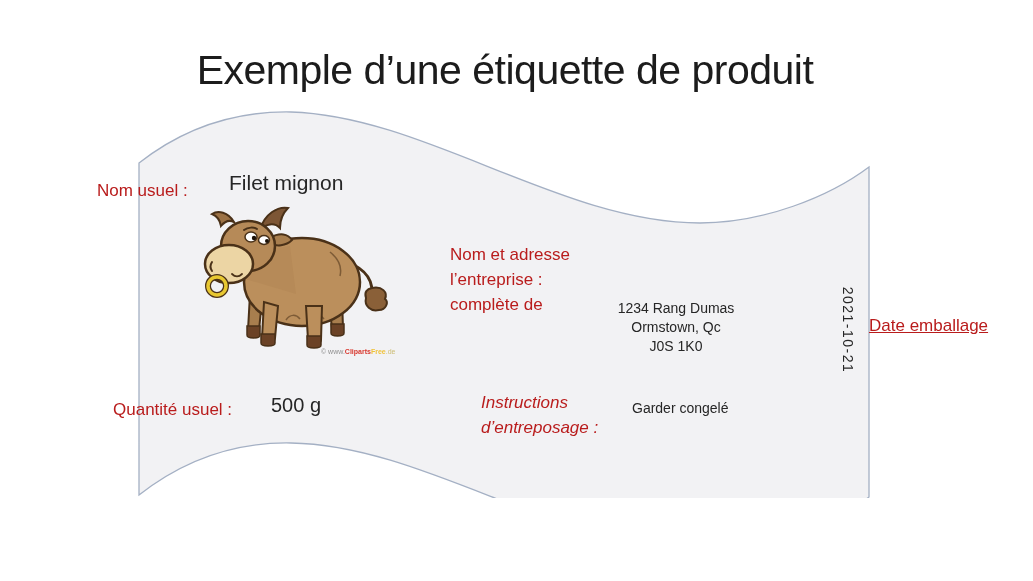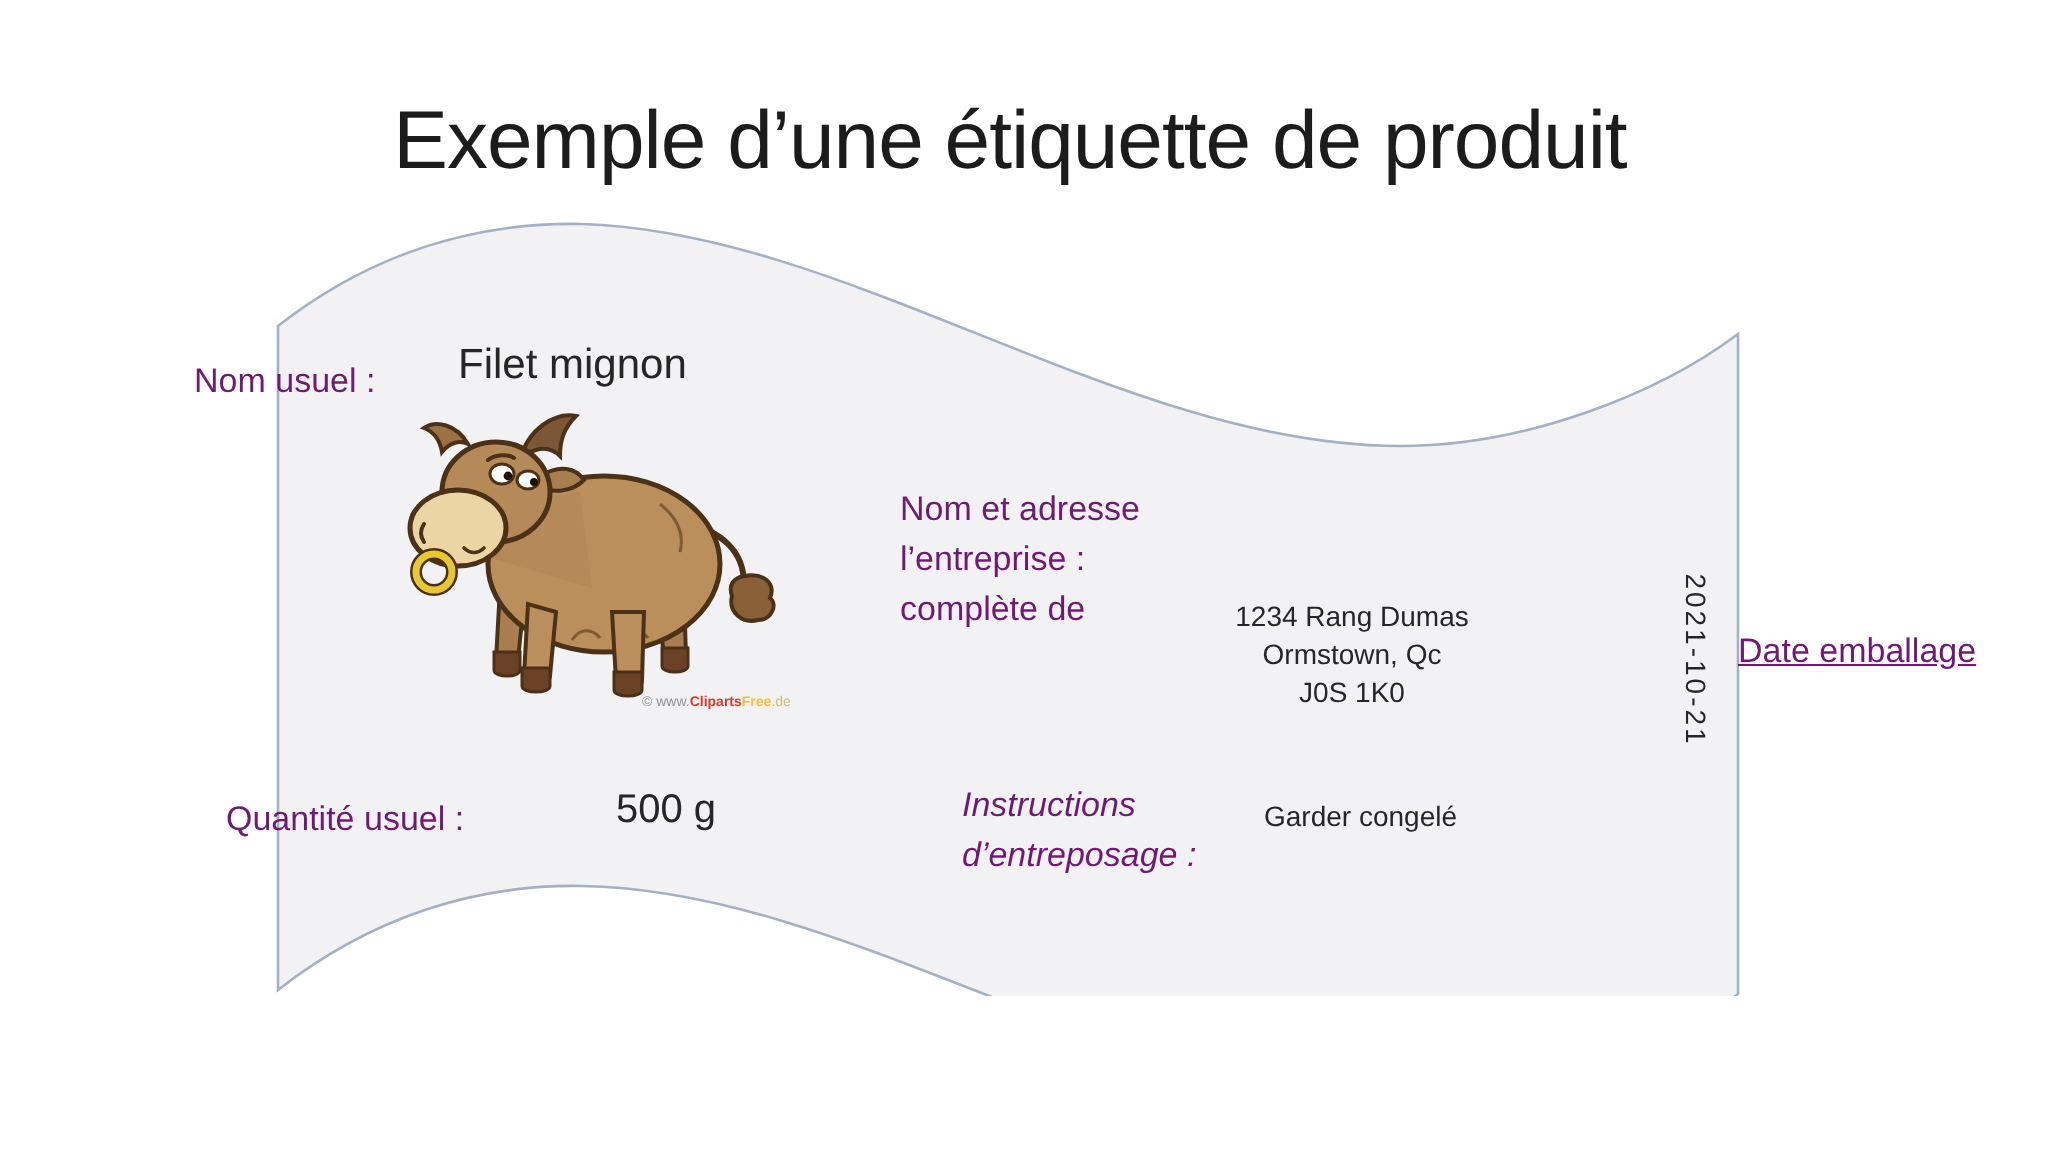--- a/index.html
+++ b/index.html
@@ -13,21 +13,21 @@
   .abs{position:absolute;}
   .slide-title{
     left:0;top:47px;width:1010px;
     text-align:center;
     font-size:41px;
     font-weight:300;
     letter-spacing:-0.5px;
     color:#1c1c1c;
     white-space:nowrap;
   }
-  .red{color:#701a75;}
+  .red{color:#b91c1c;}
   .blk{color:#262626;}
   .field-label{font-size:17px;line-height:25px;white-space:nowrap;}
   .field-value{font-size:20px;white-space:nowrap;}
   .addr-block{
     left:545px;top:299px;width:262px;
     text-align:center;
     font-size:14px;line-height:19px;
     color:#262626;
   }
   .small-value{font-size:14px;white-space:nowrap;}
@@ -132,18 +132,18 @@
     <div>J0S 1K0</div>
   </div>
 
   <div class="abs field-label red" style="left:481px;top:390px;font-style:italic;">
     <div>Instructions</div>
     <div>d’entreposage :</div>
   </div>
   <div class="abs small-value blk" style="left:632px;top:400px;">Garder congelé</div>
 
   <div class="abs field-label red" style="left:113px;top:397px;">Quantité usuel :</div>
-  <div class="abs field-value blk" style="left:271px;top:394px;margin-left:37px;">500 g</div>
+  <div class="abs field-value blk" style="left:271px;top:394px;">500 g</div>
 
   <div class="abs date-vertical">2021-10-21</div>
   <div class="abs field-label red" style="left:869px;top:313px;text-decoration:underline;">Date emballage</div>
 
 </div>
 
 </body></html>

